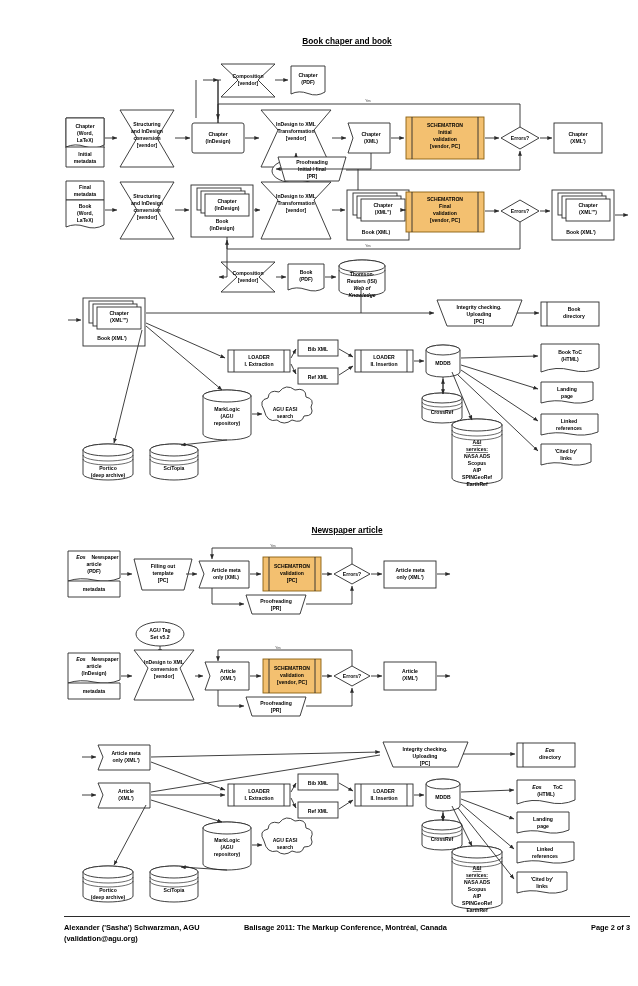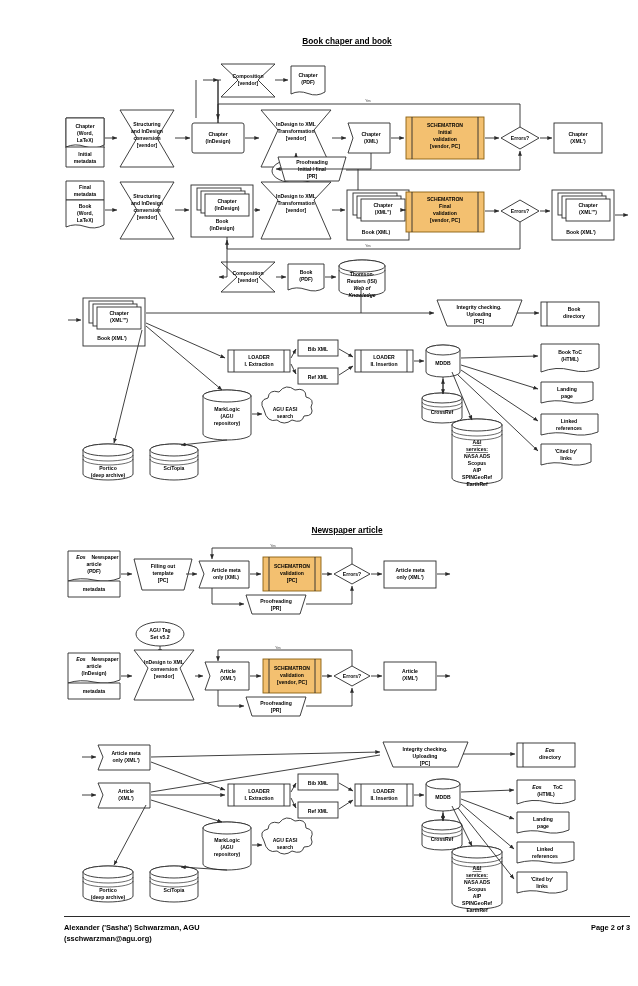--- a/index.html
+++ b/index.html
@@ -648,21 +648,22 @@
     <text class="t" x="514" y="888">links</text>
   </g>
   <path class="ln" d="M430,808 L486,879" marker-end="url(#ah)"></path>
 </svg>
 
 <div class="foot">
   <div class="frule"></div>
   <div class="fcols">
     <div class="fc1">
       <div>Alexander ('Sasha') Schwarzman, AGU</div>
-      <div>(sschwarzman@agu.org)</div>
+      <div>(validation@agu.org)</div>
     </div>
     <div class="fc2">
+      <div>Balisage 2011: The Markup Conference, Montréal, Canada</div>
     </div>
     <div class="fc3">Page 2 of 3</div>
   </div>
 </div>
 
 </div>
 
 </body></html>

